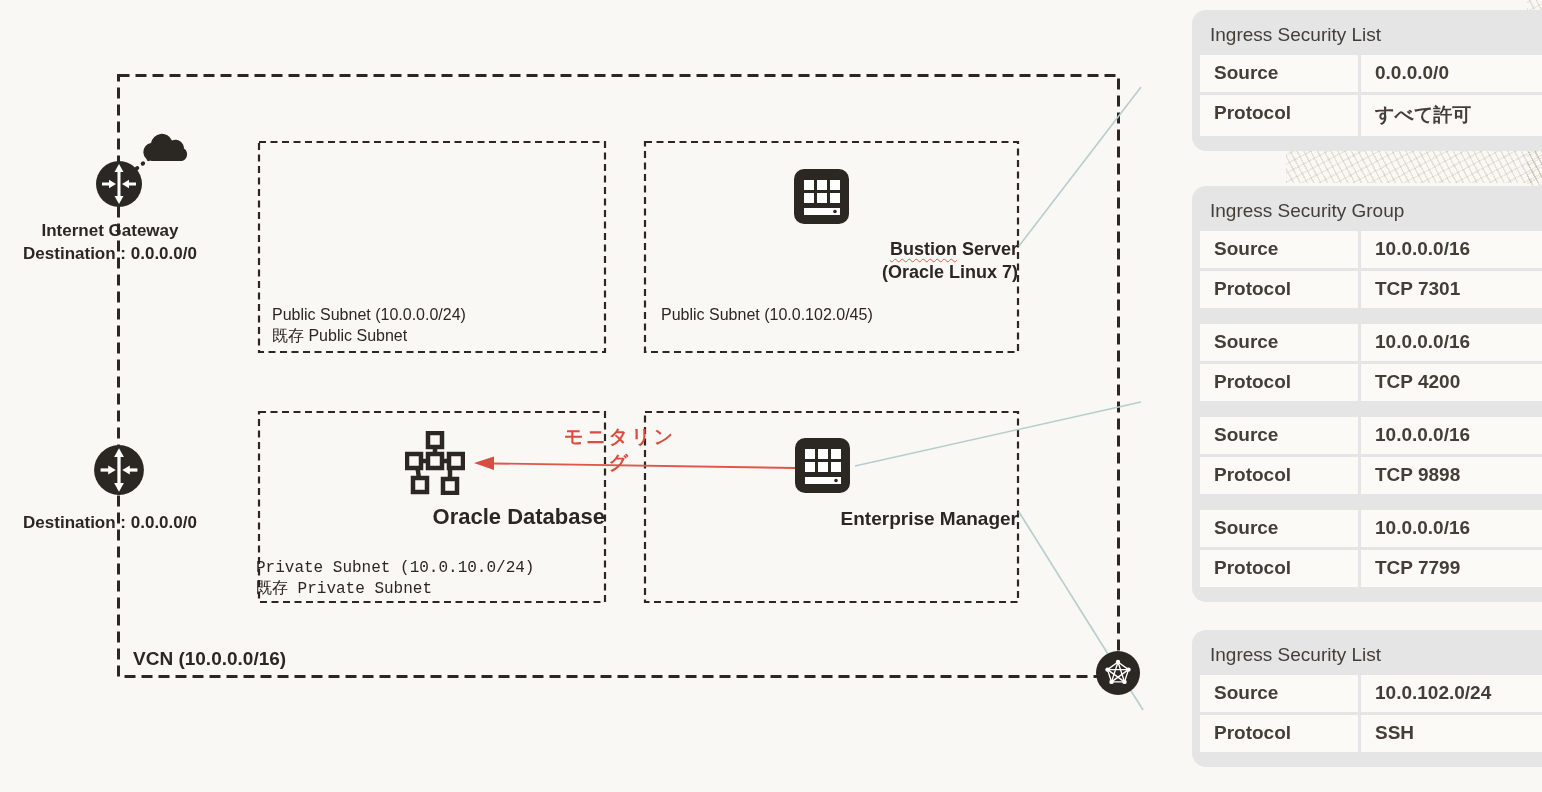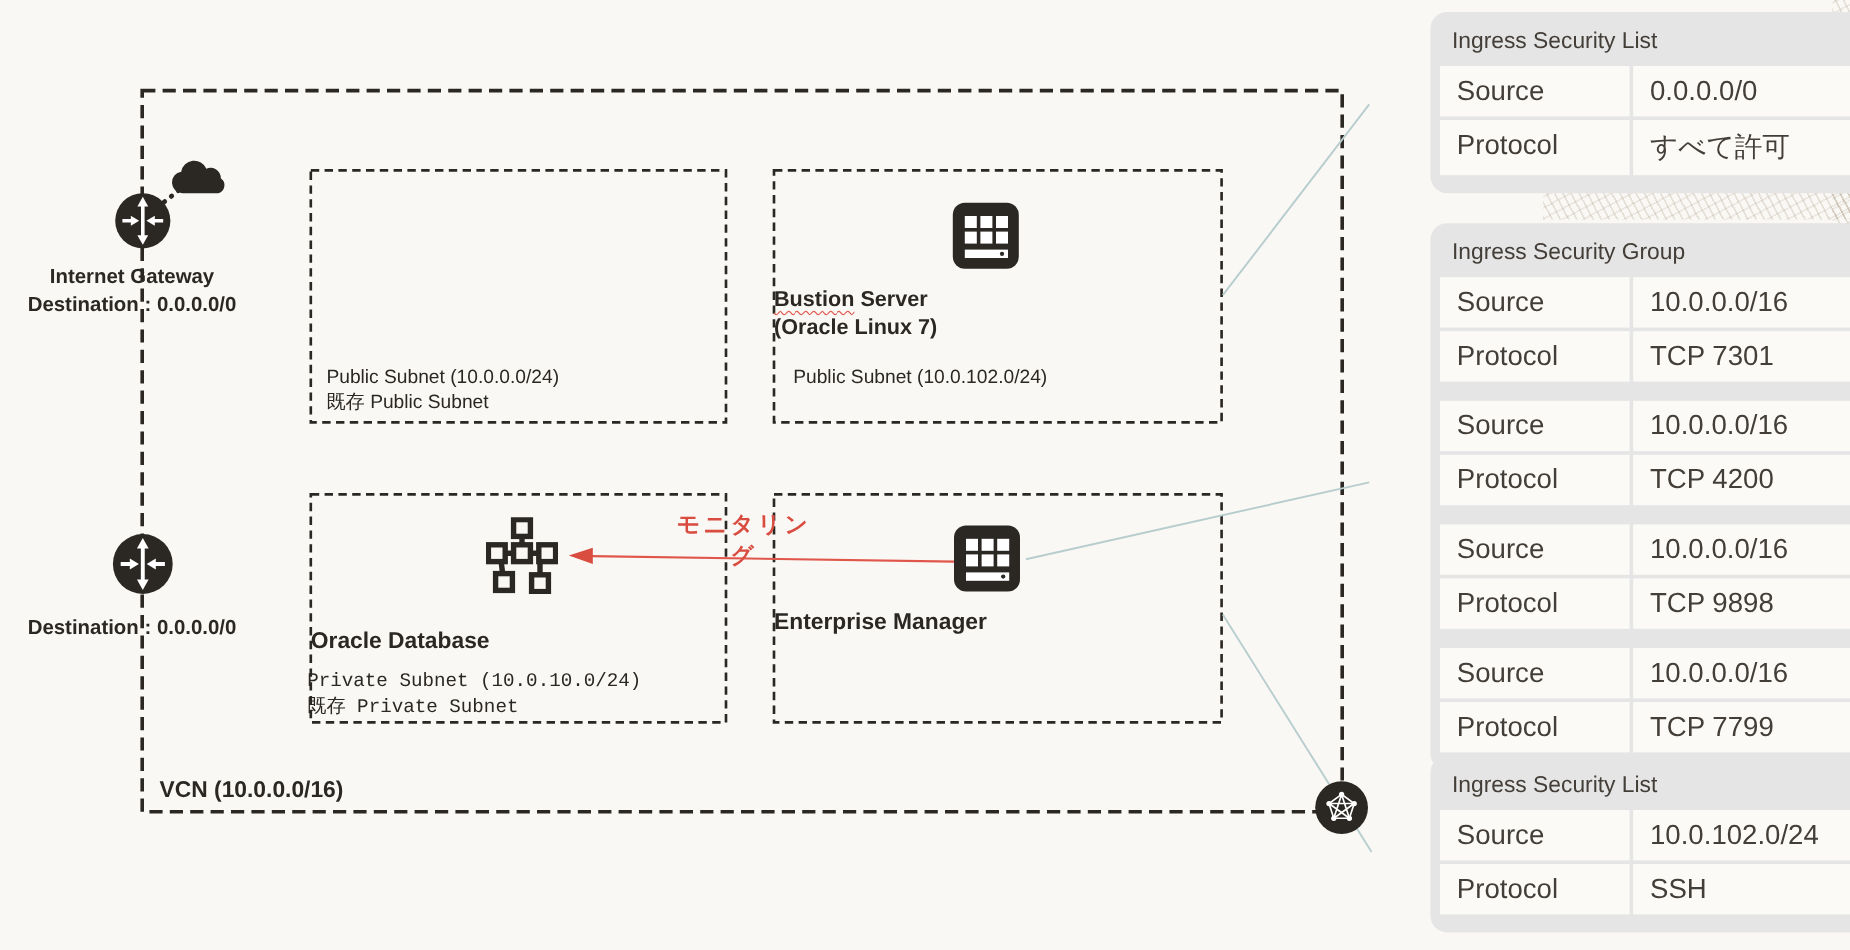--- a/index.html
+++ b/index.html
@@ -20,21 +20,21 @@
     background-image:
       repeating-linear-gradient(62deg, rgba(158,142,120,0.22) 0 1.5px, transparent 1.5px 6px),
       repeating-linear-gradient(-28deg, rgba(158,142,120,0.15) 0 1.5px, transparent 1.5px 8px);
     z-index:0;
   }
   .gw-label{
     text-align:center;font-weight:bold;font-size:17px;line-height:23px;color:#2b2824;z-index:3;
   }
   .vcn-label{font-weight:bold;font-size:19px;color:#2b2824;z-index:3;}
   .box-title{
-    text-align:left;font-weight:bold;font-size:18px;line-height:23px;color:#2b2824;z-index:3;
+    text-align:right;font-weight:bold;font-size:18px;line-height:23px;color:#2b2824;z-index:3;
   }
   .sub-lines{font-size:16px;line-height:21px;color:#2b2824;z-index:3;}
   .sub-lines .bold{font-weight:bold;}
   .sq{
     text-decoration:underline;
     text-decoration-style:wavy;
     text-decoration-color:#e3594e;
     text-decoration-thickness:1px;
     text-underline-offset:3px;
   }
@@ -48,22 +48,22 @@
     background:#e5e5e5;border-radius:14px;
     padding:8px 10px 12px 8px;
     box-sizing:border-box;z-index:2;
   }
   .panel-title{
     font-size:19px;color:#433e38;
     padding:6px 8px 9px 10px;
   }
   .prow{display:flex;gap:3px;margin-bottom:3px;}
   .pcell{
-    background:#fbfaf7;font-size:23px;color:#433e38;
-    padding:7px 14px 8px 14px;box-sizing:border-box;
+    background:#fbfaf7;font-size:19px;color:#433e38;
+    padding:7px 14px 8px 14px;box-sizing:border-box;font-weight:bold;
   }
   .pcell.key{width:158px;flex:none;}
   .pcell.val{flex:1;}
   .pgroup{margin-bottom:16px;}
   .pgroup:last-child{margin-bottom:0;}
   .icon-wrap{z-index:3;}
   .lines-svg{position:absolute;left:0;top:0;z-index:1;pointer-events:none;}
 </style>
 </head>
 <body>
@@ -148,21 +148,21 @@
         <rect x="37" y="25" width="10" height="10" fill="#fff"></rect>
       <rect x="11" y="40" width="36" height="7" fill="#fff"></rect>
       <circle cx="42" cy="43.5" r="1.8" fill="#2b2824"></circle>
     </svg>
   </div>
   <div class="abs box-title" style="left:645px;top:238px;width:373px;">
     <div><span class="sq">Bustion</span> <span>Server</span></div>
     <div>(Oracle Linux 7)</div>
   </div>
   <div class="abs sub-lines" style="left:661px;top:304px;">
-    <div>Public Subnet (10.0.102.0/24)</div>
+    <div>Public Subnet (10.0.102.0/45)</div>
   </div>
 
   <div class="abs icon-wrap" style="left:405px;top:431px;">
     <svg width="60" height="64" viewBox="0 0 60 64">
       <g stroke="#2b2824" stroke-width="4.5" fill="none">
         <line x1="30" y1="14" x2="30" y2="24"></line>
         <line x1="14" y1="30" x2="24" y2="30"></line>
         <line x1="36" y1="30" x2="46" y2="30"></line>
         <line x1="12.5" y1="36" x2="14" y2="48"></line>
         <line x1="45" y1="36" x2="45" y2="50"></line>
@@ -170,21 +170,21 @@
       <g stroke="#2b2824" stroke-width="4.5" fill="#faf8f4">
         <rect x="23" y="2" width="14" height="14"></rect>
         <rect x="23" y="23" width="14" height="14"></rect>
         <rect x="2" y="23" width="14" height="14"></rect>
         <rect x="44" y="23" width="14" height="14"></rect>
         <rect x="8" y="47" width="14" height="14"></rect>
         <rect x="38" y="48" width="14" height="14"></rect>
       </g>
     </svg>
   </div>
-  <div class="abs box-title" style="left:259px;top:505px;width:346px;font-size:19px;margin-top:18px;">Oracle Database</div>
+  <div class="abs box-title" style="left:259px;top:505px;width:346px;font-size:22px;">Oracle Database</div>
   <div class="abs sub-lines" style="left:256px;top:558px;font-family:Liberation Mono, monospace;">
     <div>Private Subnet (10.0.10.0/24)</div>
     <div>既存 Private Subnet</div>
   </div>
 
   <div class="abs monitor-label" style="left:555px;top:424px;width:130px;">モニタリング</div>
 
   <div class="abs icon-wrap" style="left:794px;top:437px;">
     <svg width="57" height="57" viewBox="0 0 57 57">
       <rect x="1" y="1" width="55" height="55" rx="10" fill="#2b2824"></rect>

